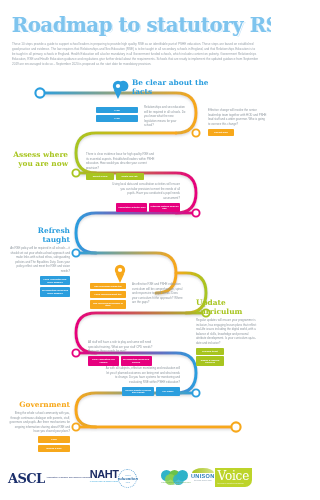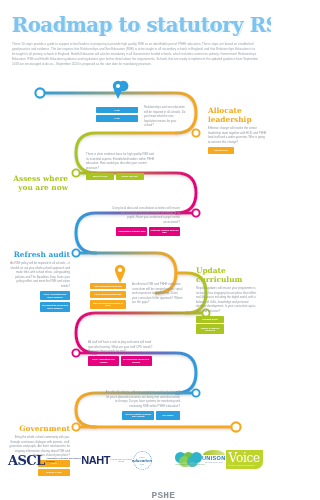--- a/index.html
+++ b/index.html
@@ -67,38 +67,38 @@
     border-radius:0.8px;
     padding:2.2px 1.5px;
     text-align:center;
     display:flex;
     align-items:center;
     justify-content:center;
   }
 
   
   .ta-l { text-align:left; }
-  .ta-r { text-align:right;margin-top:24px; }
+  .ta-r { text-align:right; }
   .ta-l .btns { justify-content:flex-start; }
   .ta-r .btns { justify-content:flex-end; }
 
   
   .c-blue   { color:#2b9ede; }
   .c-orange { color:#f7a81b; }
   .c-lime   { color:#a8c520; }
   .c-pink   { color:#e6007e; }
   .b-blue   { background:#2b9ede; }
   .b-orange { background:#f7a81b; }
   .b-lime   { background:#a8c520; }
   .b-pink   { background:#e6007e; }
 
   
   #footer {
     position:absolute;
-    left:0; bottom:22px;
+    left:0; bottom:4px;
     width:271px; height:36px;
     display:flex;
     align-items:center;
     justify-content:flex-start;
     padding:0 8px;
   }
   .logo { height:20px; display:flex; align-items:center; }
 
   .lg-ascl { gap:1.5px; }
   .lg-ascl .mark {
@@ -262,32 +262,34 @@
       <path d="M113.6,11.5 L118,21 L122.4,11.5 Z" fill="#2b9ede"></path>
       <circle cx="118" cy="8" r="2.1" fill="#ffffff"></circle>
     </g>
     <g>
       <circle cx="120" cy="192" r="5.2" fill="#f7a81b"></circle>
       <path d="M115.6,195.5 L120,205 L124.4,195.5 Z" fill="#f7a81b"></path>
       <circle cx="120" cy="192" r="2.1" fill="#ffffff"></circle>
     </g>
   </svg>
 
+  <div class="step ta-l" style="left:132px; top:0px; width:78px;">
+    <div class="step-head c-blue">Be clear about the facts</div>
+  </div>
   <div class="step ta-l" style="left:96px; top:26px; width:52px;">
     <div class="btns col">
       <div class="btn b-blue" style="width:42px;">FAQs</div>
       <div class="btn b-blue" style="width:42px;">FAQs</div>
     </div>
   </div>
   <div class="step ta-l" style="left:144px; top:25px; width:42px;">
     <div class="step-body">Relationships and sex education will be required in all schools. Do you know what the new legislation means for your school?</div>
   </div>
 
   <div class="step ta-l" style="left:208px; top:28px; width:60px;">
-    <div class="step-head c-orange">Allocate leadership</div>
     <div class="step-body">Effective change will involve the senior leadership team together with HOD and PSHE lead staff and a wider governor. Who is going to oversee this change?</div>
     <div class="btns">
       <div class="btn b-orange" style="width:26px;">Find out more</div>
     </div>
   </div>
 
   <div class="step ta-r" style="left:6px; top:72px; width:62px;">
     <div class="step-head c-lime">Assess where you are now</div>
   </div>
   <div class="step ta-l" style="left:86px; top:72px; width:70px;">
@@ -300,40 +302,40 @@
 
   <div class="step ta-r" style="left:112px; top:102px; width:68px;">
     <div class="step-body">Using local data and consultation activities will ensure you can tailor provision to meet the needs of all pupils. Have you conducted a pupil needs assessment?</div>
     <div class="btns">
       <div class="btn b-pink" style="width:31px;">Consultation activities pack</div>
       <div class="btn b-pink" style="width:31px;">Gathering features views on RSE</div>
     </div>
   </div>
 
   <div class="step ta-r" style="left:8px; top:148px; width:62px;">
-    <div class="step-head c-blue">Refresh audit</div>
+    <div class="step-head c-blue">Refresh taught</div>
     <div class="step-body">An RSE policy will be required in all schools – it should set out your whole-school approach and make links with school ethos, safeguarding policies and The Equalities Duty. Does your policy reflect and meet the RSE and vision needs?</div>
     <div class="btns col" style="align-items:flex-end;">
       <div class="btn b-blue" style="width:30px;">PSHE Association RSE policy guidance</div>
       <div class="btn b-blue" style="width:30px;">Sex Education Forum RSE policy guidance</div>
     </div>
   </div>
 
   <div class="step ta-l" style="left:90px; top:202px; width:38px;">
     <div class="btns col">
       <div class="btn b-orange" style="width:36px;">RSE curriculum design tool</div>
       <div class="btn b-orange" style="width:36px;">PSHE curriculum audit tool</div>
       <div class="btn b-orange" style="width:36px;">RSE curriculum programme of study</div>
     </div>
   </div>
   <div class="step ta-l" style="left:132px; top:202px; width:52px;">
     <div class="step-body">An effective RSE and PSHE education curriculum will be comprehensive, spiral and responsive to pupil needs. Does your curriculum fit the approach? Where are the gaps?</div>
   </div>
 
-  <div class="step ta-l" style="left:196px; top:188px; width:62px;">
+  <div class="step ta-l" style="left:196px; top:220px; width:62px;">
     <div class="step-head c-lime">Update curriculum</div>
     <div class="step-body">Regular updates will ensure your programme is inclusive, has engaging lesson plans that reflect real-life issues including the digital world, with a balance of skills, knowledge and personal attribute development. Is your curriculum up-to-date and inclusive?</div>
     <div class="btns col">
       <div class="btn b-lime" style="width:28px;">Teaching toolkit</div>
       <div class="btn b-lime" style="width:28px;">Sample &amp; required resources</div>
     </div>
   </div>
 
   <div class="step ta-l" style="left:88px; top:260px; width:68px;">
     <div class="step-body">All staff will have a role to play and some will need specialist training. What are your staff CPD needs? How can these needs be met?</div>
@@ -362,21 +364,21 @@
 
 </div>
 
 <div id="footer">
 
   <div class="logo lg-ascl">
     <span class="mark">ASCL</span>
     <span class="sub">Association of School and College Leaders</span>
   </div>
 
-  <div class="logo lg-naht" style="">
+  <div class="logo lg-naht" style="flex-direction:column;">
     <span class="mark">NAHT</span>
     <span class="sub">THE SCHOOL LEADERS' UNION</span>
   </div>
 
   <div class="logo lg-sef">
     <div class="circ">
       <span class="t1">making</span>
       <span class="t2">education</span>
       <span class="t3">works</span>
     </div>

